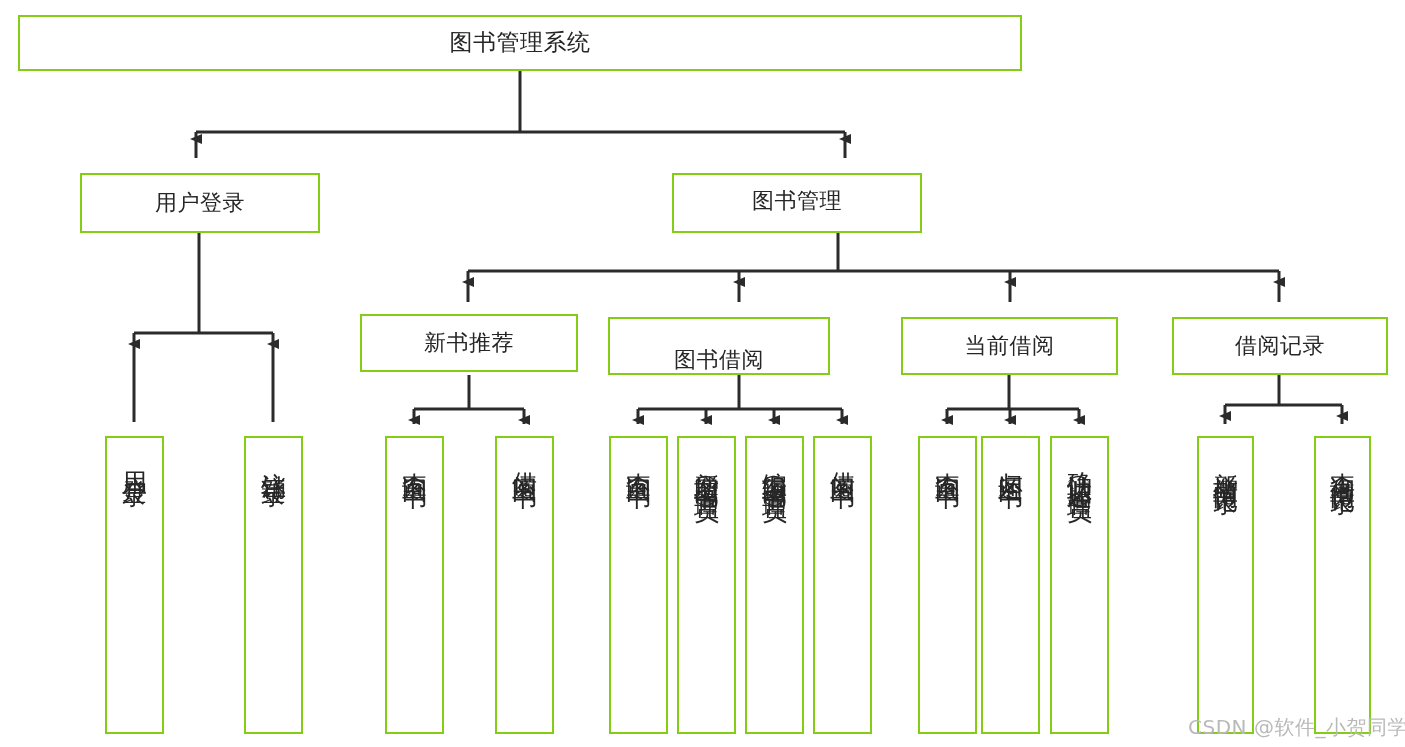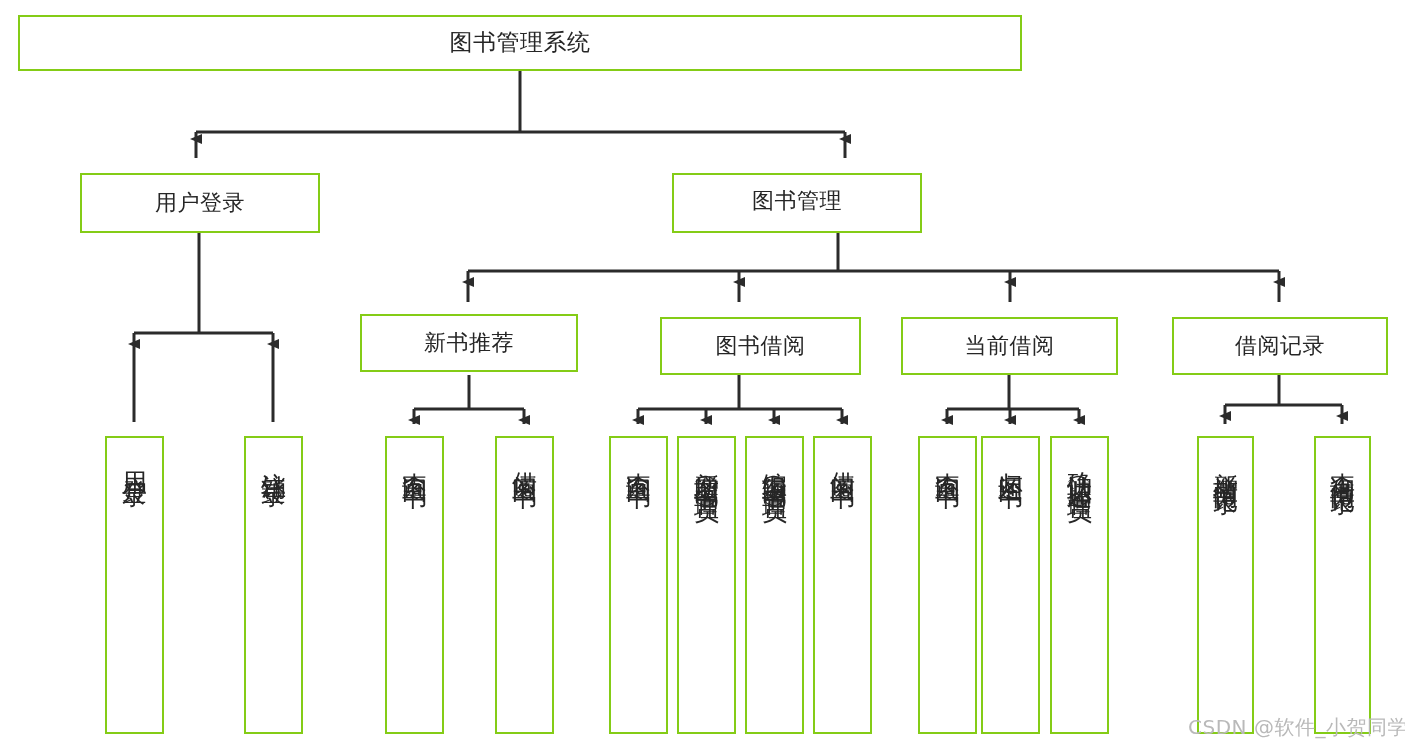--- a/index.html
+++ b/index.html
@@ -142,21 +142,21 @@
   <div class="node horiz" style="left:80px;top:173px;width:240px;height:60px;">
     <span class="label">用户登录</span>
   </div>
   <div class="node horiz" style="left:672px;top:173px;width:250px;height:60px;font-family:Liberation Mono, monospace;">
     <span class="label">图书管理</span>
   </div>
 
   <div class="node horiz" style="left:360px;top:314px;width:218px;height:58px;">
     <span class="label">新书推荐</span>
   </div>
-  <div class="node horiz" style="left:660px;top:317px;width:201px;height:58px;">
+  <div class="node horiz" style="left:608px;top:317px;width:222px;height:58px;align-items:flex-end;">
     <span class="label">图书借阅</span>
   </div>
   <div class="node horiz" style="left:901px;top:317px;width:217px;height:58px;">
     <span class="label">当前借阅</span>
   </div>
   <div class="node horiz" style="left:1172px;top:317px;width:216px;height:58px;">
     <span class="label">借阅记录</span>
   </div>
 
   <div class="node vert" style="left:105px;top:436px;width:59px;height:298px;">

